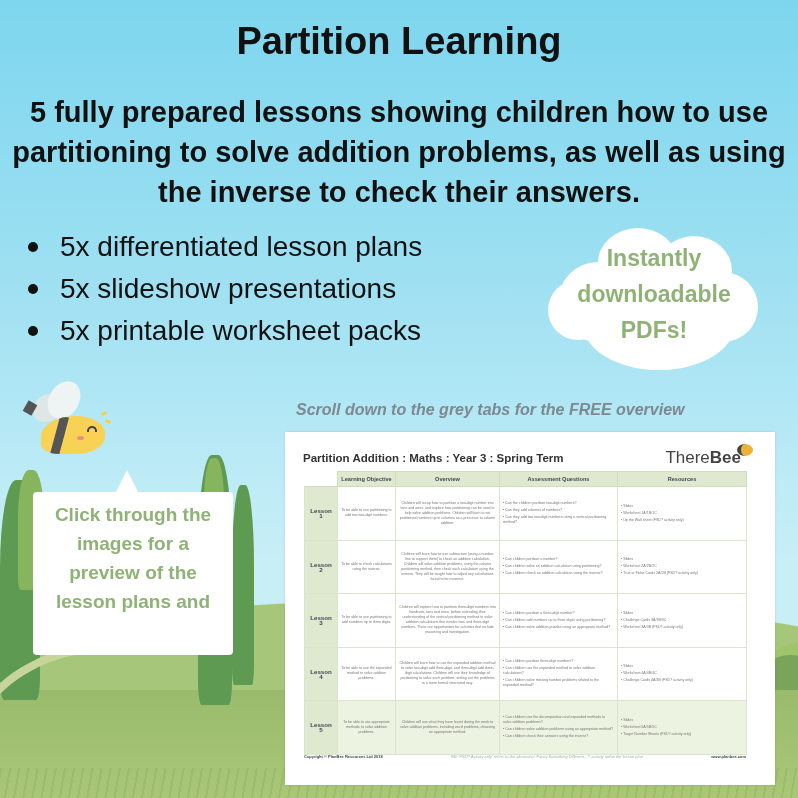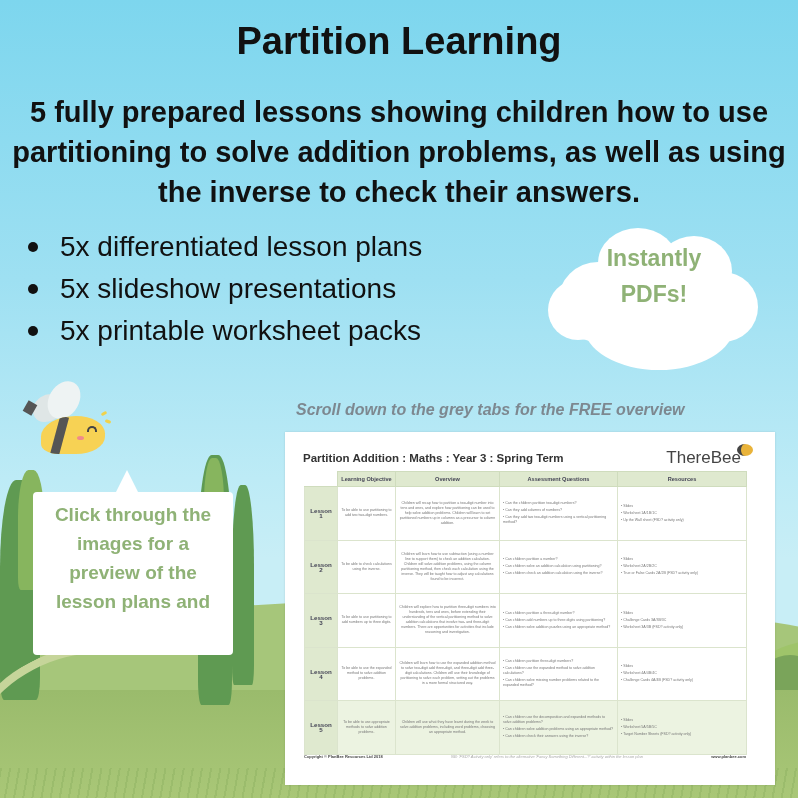--- a/index.html
+++ b/index.html
@@ -127,21 +127,21 @@
     background: #fff; box-shadow: 0 0 2px rgba(0,0,0,0.12);
   }
   .doc .doc-title {
     position: absolute; left: 18px; top: 20px;
     font-family: "Liberation Sans", sans-serif; font-weight: bold; font-size: 11.5px; color: #333;
   }
   .doc .logo {
     position: absolute; right: 34px; top: 16px;
     font-family: "Liberation Sans", sans-serif; font-size: 17px; color: #444;
   }
-  .doc .logo b { font-weight: normal; margin-top: 40px; }
+  .doc .logo b { font-weight: bold; margin-top: 40px; }
   .doc .logo-bee {
     position: absolute; right: 22px; top: 12px; width: 16px; height: 12px;
     background: #e9b33a; border-radius: 50%;
     border-left: 4px solid #444;
   }
   table.plan {
     position: absolute; left: 19px; top: 39px; width: 442px;
     border-collapse: collapse; table-layout: fixed;
     font-family: "Liberation Sans", sans-serif;
   }
@@ -208,20 +208,21 @@
 
 <div class="cloud">
   <div class="puff" style="left:10px;top:40px;width:80px;height:80px;"></div>
   <div class="puff" style="left:50px;top:6px;width:80px;height:70px;"></div>
   <div class="puff" style="left:108px;top:14px;width:76px;height:70px;"></div>
   <div class="puff" style="left:140px;top:50px;width:70px;height:70px;"></div>
   <div class="puff" style="left:36px;top:60px;width:150px;height:88px;"></div>
   <div class="puff" style="left:0;top:58px;width:60px;height:60px;"></div>
   <div class="text">
     <div>Instantly</div>
+    <div>downloadable</div>
     <div>PDFs!</div>
   </div>
 </div>
 
 <div class="scroll-hint">Scroll down to the grey tabs for the FREE overview</div>
 
 <div class="bee">
   <div class="wing2"></div>
   <div class="wing1"></div>
   <div class="body">

